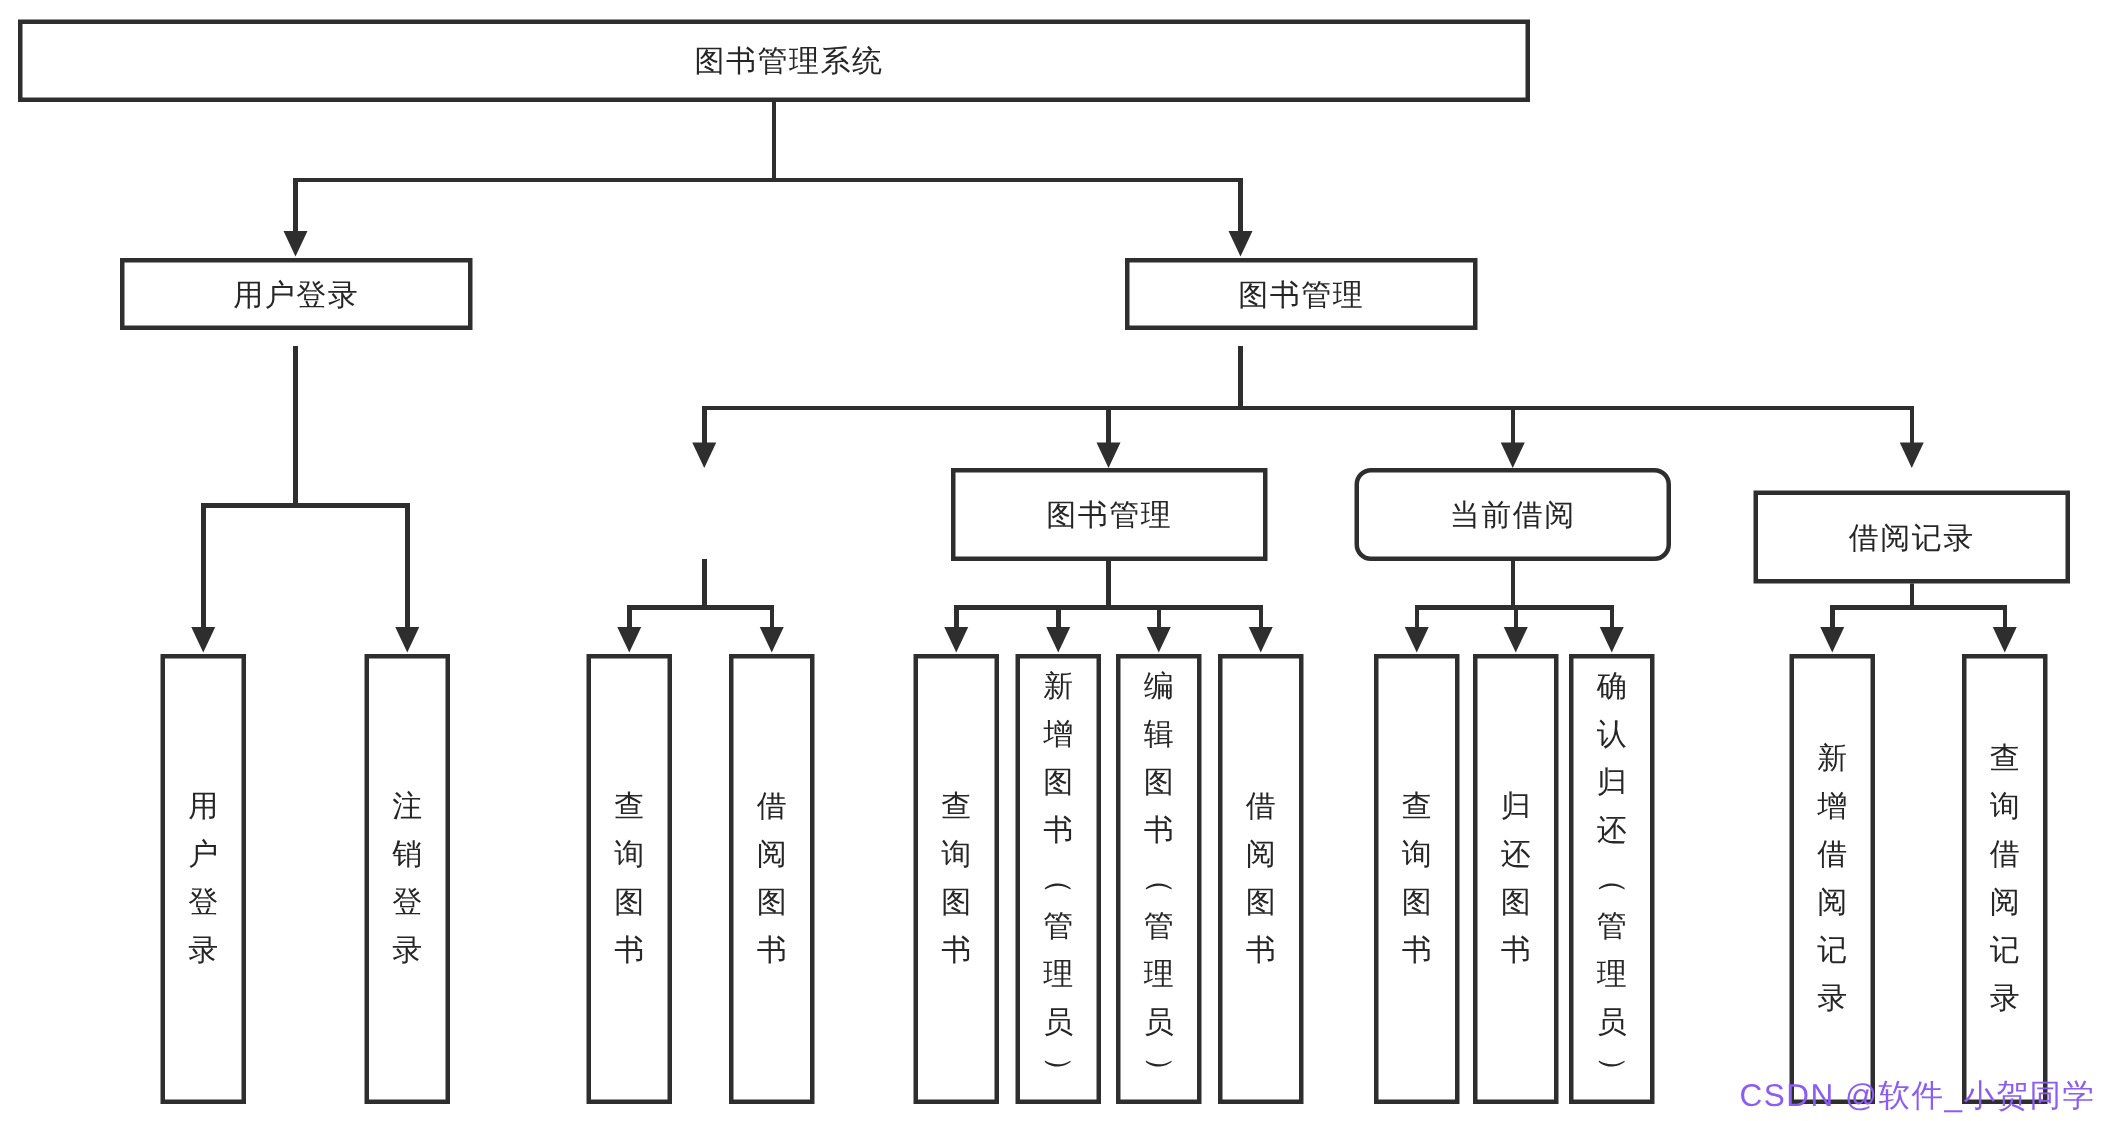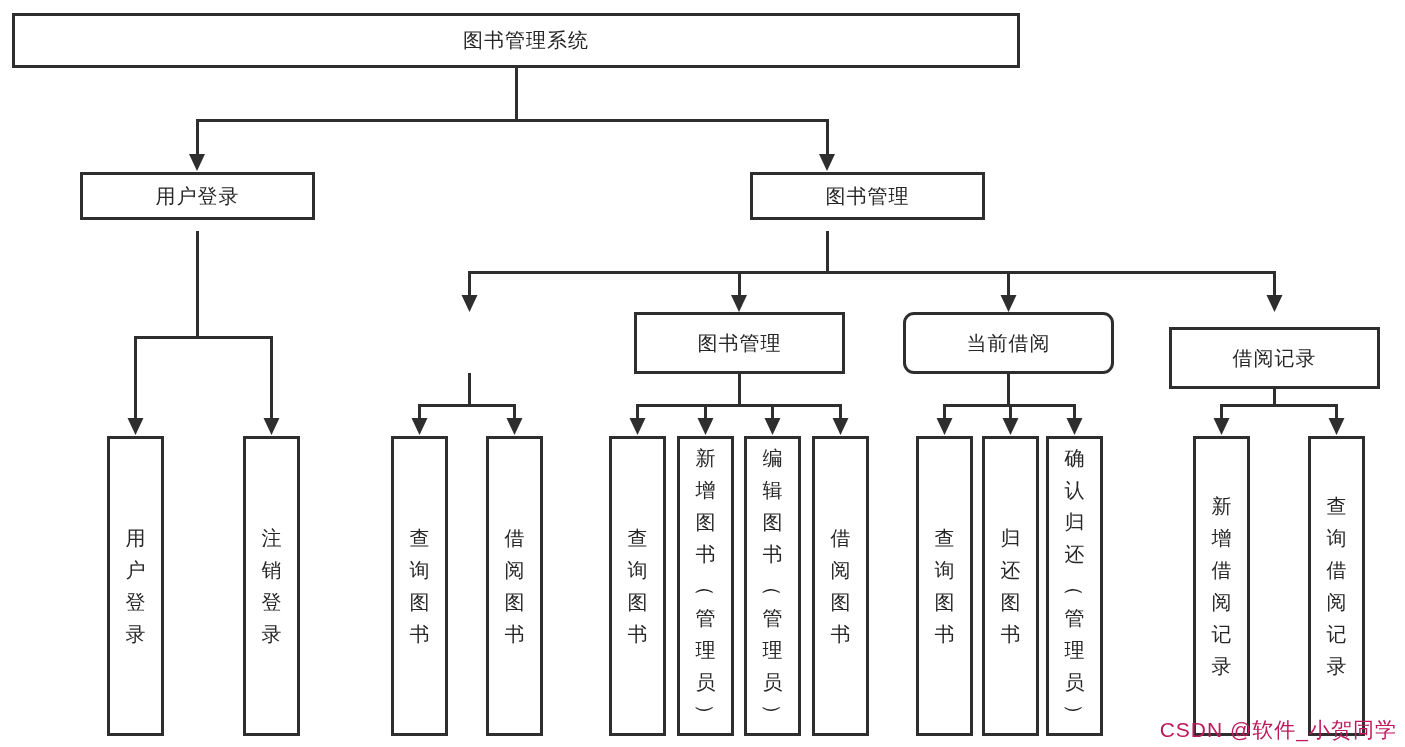--- a/index.html
+++ b/index.html
@@ -52,21 +52,21 @@
     line-height: 32px;
     font-size: 20px;
     text-align: center;
   }
   .v-char.rot { transform: rotate(90deg); }
   .watermark {
     position: absolute;
     right: 8px;
     bottom: 3px;
     font-size: 21px;
-    color: #be185d;
+    color: #8b5cf6;
     letter-spacing: 1px;
     white-space: nowrap;
   }
 </style>
 </head>
 <body>
 
 <div id="canvas">
 
   <svg class="connectors" xmlns="http://www.w3.org/2000/svg" viewBox="0 0 1405 747">

